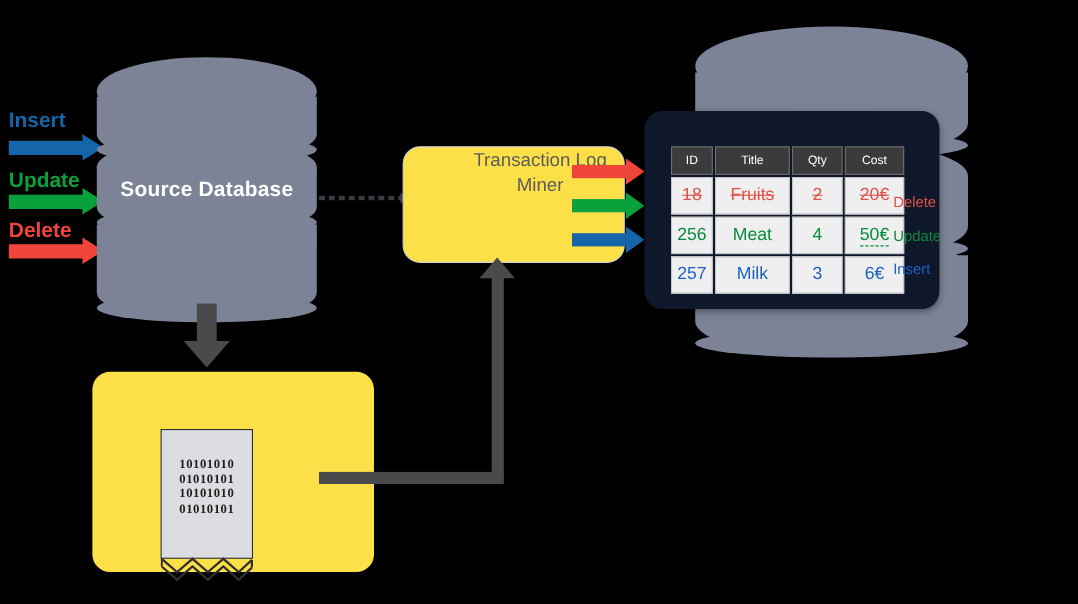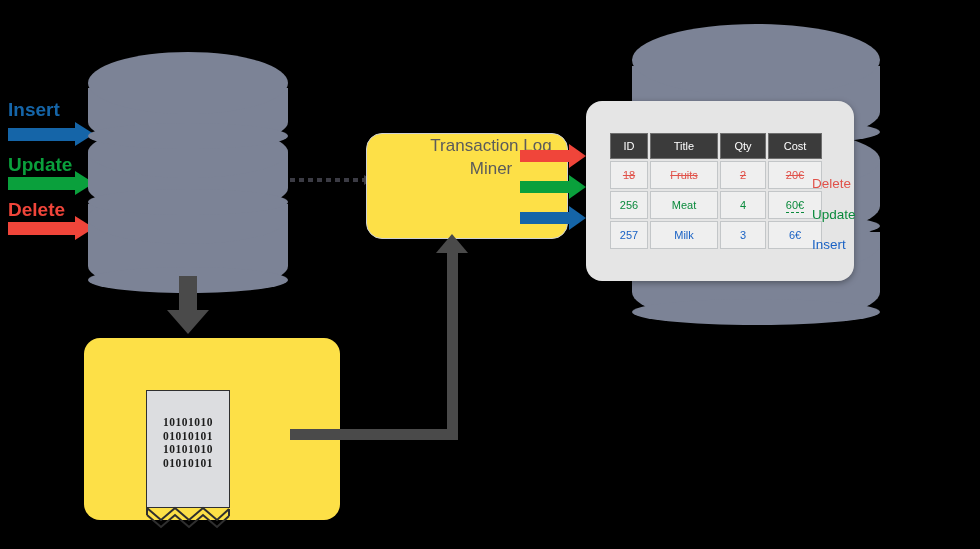--- a/index.html
+++ b/index.html
@@ -45,27 +45,27 @@
   .ghead-up{position:absolute;width:0;height:0;border-left:16px solid transparent;
       border-right:16px solid transparent;border-bottom:19px solid #4a4a4a;}
 
   .dotline{position:absolute;height:4px;
       background-image:linear-gradient(to right,#3b3b44 0 5px,transparent 5px 9px);
       background-size:9px 4px;}
   .dothead{position:absolute;width:0;height:0;border-top:5px solid transparent;
       border-bottom:5px solid transparent;border-left:8px solid #3b3b44;}
 
   
-  .card{position:absolute;background:#e5e5e5;border-radius:16px;
+  .card{position:absolute;background:#0f172a;border-radius:16px;
       box-shadow:0 2px 6px rgba(0,0,0,.35);}
   table.dt{border-collapse:separate;border-spacing:2px;width:190px;
       table-layout:fixed;}
   table.dt th{background:#3b3b3b;color:#fff;font-size:11px;font-weight:normal;
       padding:6px 0;text-align:center;border:1px solid #6e6e6e;}
-  table.dt td{background:#efefef;font-size:11px;padding:7px 4px;
+  table.dt td{background:#efefef;font-size:16px;padding:7px 4px;
       border:1px solid #c3c6c8;text-align:center;white-space:nowrap;}
   td.c-cost{text-align:right;padding-right:7px;}
   tr.r-del td{color:#e0524a;text-decoration:line-through;
       text-decoration-color:#e0524a;text-decoration-thickness:1px;}
   tr.r-upd td{color:#0a8a3c;}
   tr.r-ins td{color:#1a62c4;}
   .dashund{border-bottom:1.5px dashed #0a8a3c;padding-bottom:1px;}
   .act{position:absolute;font-size:13.5px;white-space:nowrap;}
   .act.del{color:#e0524a;} .act.upd{color:#0a8a3c;} .act.ins{color:#1a62c4;}
 
@@ -107,20 +107,21 @@
   <div class="db" style="left:88px;top:52px;width:200px;height:230px;">
 
     <div class="seg" style="top:152px;height:88px;border-radius:0 0 50% 50%/0 0 26px 26px;"></div>
     <div class="top" style="top:140px;height:52px;"></div>
 
     <div class="seg" style="top:100px;height:62px;border-radius:0 0 50% 50%/0 0 26px 26px;"></div>
     <div class="top" style="top:74px;height:52px;"></div>
 
     <div class="seg" style="top:36px;height:60px;border-radius:0 0 50% 50%/0 0 26px 26px;"></div>
     <div class="top" style="top:0px;height:62px;"></div>
+    <div class="db-label" style="top:110px;font-size:19px;">Source Database</div>
   </div>
 
   <div class="dotline" style="left:290px;top:178px;width:76px;"></div>
   <div class="dothead" style="left:364px;top:175px;"></div>
 
   <div class="pbox thin" style="left:366px;top:133px;width:152px;height:104px;font-size:17px;line-height:23px;">
     <div>
       <div>Transaction Log</div>
       <div>Miner</div>
     </div>
@@ -189,21 +190,21 @@
         <tr class="r-del">
           <td>18</td>
           <td>Fruits</td>
           <td>2</td>
           <td class="c-cost">20€</td>
         </tr>
         <tr class="r-upd">
           <td>256</td>
           <td>Meat</td>
           <td>4</td>
-          <td class="c-cost"><span class="dashund">60€</span></td>
+          <td class="c-cost"><span class="dashund">50€</span></td>
         </tr>
         <tr class="r-ins">
           <td>257</td>
           <td>Milk</td>
           <td>3</td>
           <td class="c-cost">6€</td>
         </tr>
       </tbody>
     </table>
 

